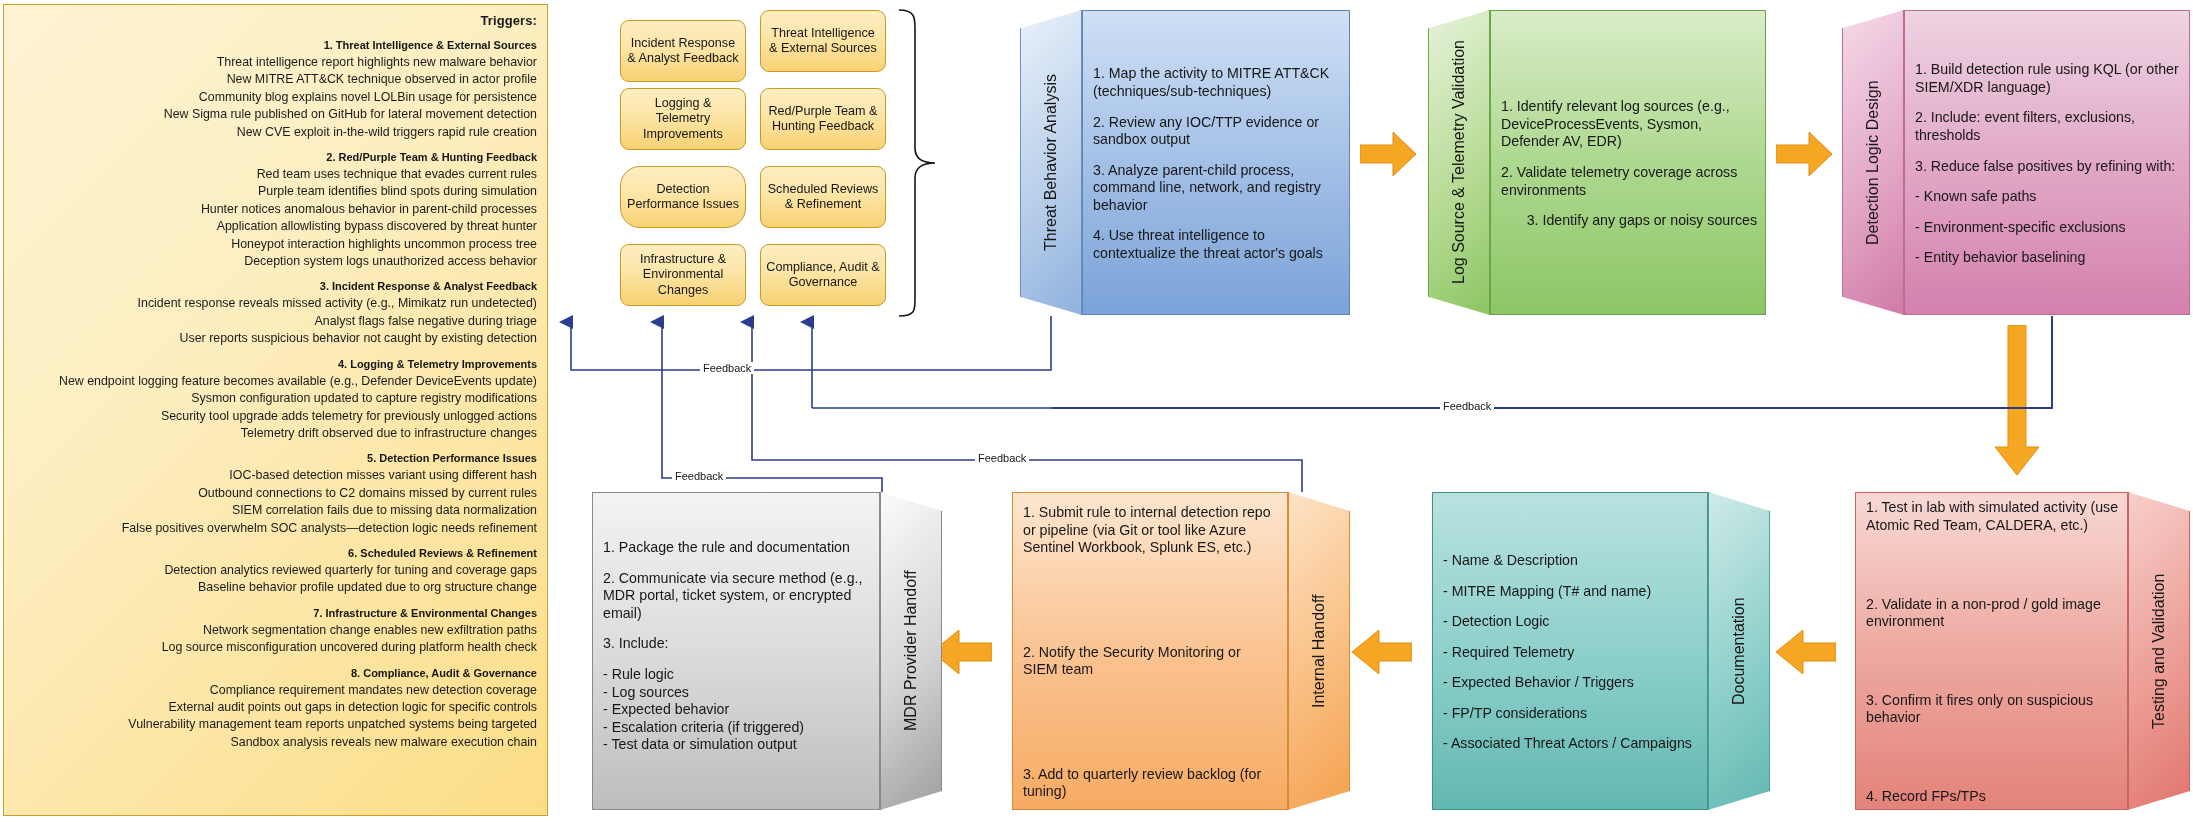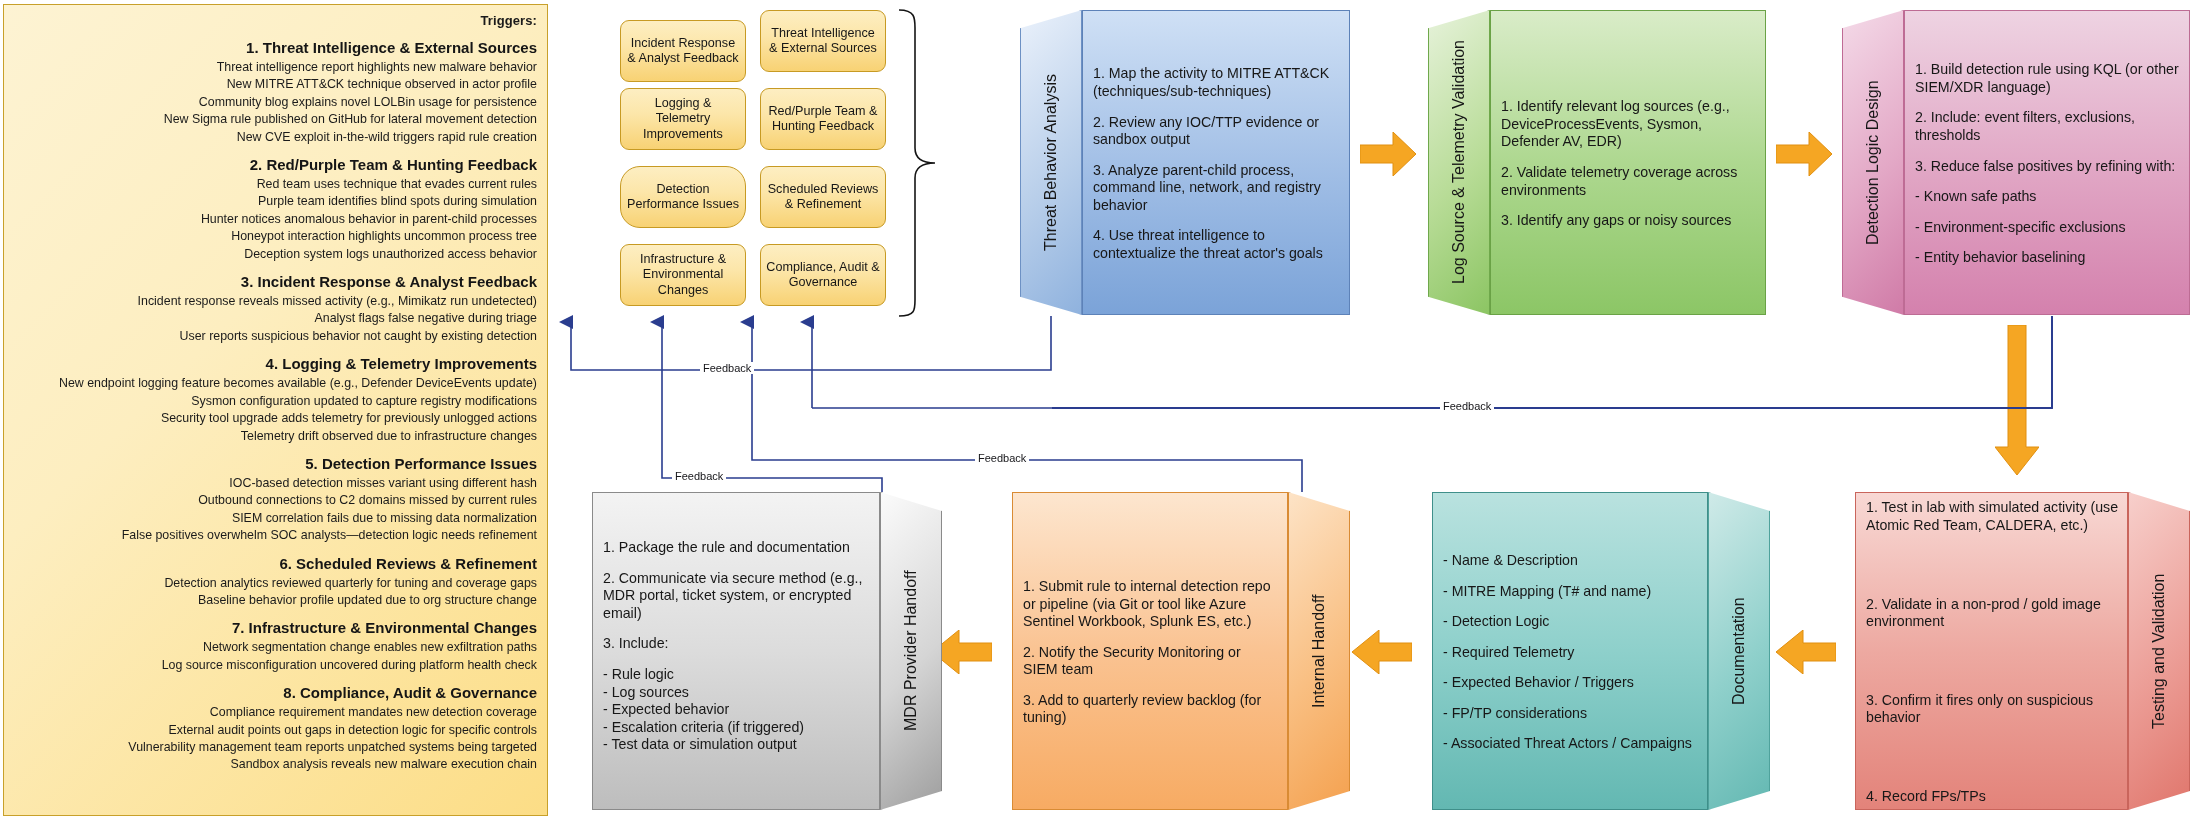--- a/index.html
+++ b/index.html
@@ -19,21 +19,21 @@
     border: 1px solid #c8a02a;
     padding: 8px 10px 6px 10px;
     text-align: right;
   }
   .triggers-title {
     font-size: 13px; font-weight: bold; color: #1a1a1a;
     margin-bottom: 11px; letter-spacing: .1px;
   }
   .trig-group { margin-bottom: 2px; }
   .trig-head {
-    font-size: 15px; font-weight: bold; color: #151515;
+    font-size: 11px; font-weight: bold; color: #151515;
     margin-top: 10px; margin-bottom: 3px;
   }
   .trig-item {
     font-size: 12.4px; color: #1b1b1b; line-height: 17.4px;
     white-space: nowrap;
   }
 
   
   .ybox {
     position: absolute;
@@ -78,30 +78,30 @@
 
   
   .proc.rev .proc-tab { left: auto; right: 0; }
   .proc.rev .proc-tab .shape { clip-path: polygon(0 0, 100% 6%, 100% 94%, 0 100%); }
   .proc.rev .proc-body { left: 0; right: 62px; }
 
   
   .blue  .shape { background: linear-gradient(135deg,#eaf1fb 0%,#b9cfea 55%,#8fb2de 100%); border:1px solid #6d91c4; }
   .blue  .proc-body { background: linear-gradient(180deg,#cfe0f5 0%,#9fbde5 55%,#7ba3d8 100%); border-color:#5d82b8; }
   .green .shape { background: linear-gradient(135deg,#e6f2da 0%,#b8dc97 55%,#8cc563 100%); border:1px solid #6fa84b; }
-  .green .proc-body { background: linear-gradient(180deg,#d9ecc8 0%,#aed890 50%,#8cc666 100%); border-color:#6aa246; }
+  .green .proc-body { background: linear-gradient(180deg,#d9ecc8 0%,#aed890 50%,#8cc666 100%); border-color:#6aa246;align-items:flex-end; }
   .pink  .shape { background: linear-gradient(135deg,#f4dae8 0%,#e3a8c6 55%,#d07ba7 100%); border:1px solid #bf6b95; }
   .pink  .proc-body { background: linear-gradient(180deg,#eed3e2 0%,#e1a7c5 52%,#d481ad 100%); border-color:#bd6c94; }
   .red   .shape { background: linear-gradient(135deg,#f7cfcb 0%,#ec9e97 55%,#e0766c 100%); border:1px solid #c9655c; }
   .red   .proc-body { background: linear-gradient(180deg,#f8d8d4 0%,#ee a79f 50%,#e3837a 100%); border-color:#c9655c;gap:48px; }
   .red   .proc-body { background: linear-gradient(180deg,#f8d8d4 0%,#eda9a1 50%,#e3837a 100%); }
   .teal  .shape { background: linear-gradient(135deg,#cfeae8 0%,#8fd0cb 55%,#63b8b2 100%); border:1px solid #4fa29c; }
   .teal  .proc-body { background: linear-gradient(180deg,#b9e2df 0%,#8ed0cb 50%,#63b8b2 100%); border-color:#3f8f8a; }
   .orange .shape { background: linear-gradient(135deg,#fde3c6 0%,#f9bf82 55%,#f4a14f 100%); border:1px solid #d98b34; }
-  .orange .proc-body { background: linear-gradient(180deg,#fde6cf 0%,#fac392 50%,#f7ab63 100%); border-color:#d98b34; }
+  .orange .proc-body { background: linear-gradient(180deg,#fde6cf 0%,#fac392 50%,#f7ab63 100%); border-color:#d98b34;justify-content:space-between; }
   .gray  .shape { background: linear-gradient(135deg,#fbfbfb 0%,#d5d5d5 55%,#9e9e9e 100%); border:1px solid #8a8a8a; }
   .gray  .proc-body { background: linear-gradient(180deg,#f3f3f3 0%,#dcdcdc 50%,#bdbdbd 100%); border-color:#8a8a8a; }
 
   
   .arrow { position: absolute; }
   .arrow svg { display:block; }
 
   
   .fb-label {
     position: absolute;
@@ -125,20 +125,21 @@
           <div class="trig-item">New MITRE ATT&amp;CK technique observed in actor profile</div>
           <div class="trig-item">Community blog explains novel LOLBin usage for persistence</div>
           <div class="trig-item">New Sigma rule published on GitHub for lateral movement detection</div>
           <div class="trig-item">New CVE exploit in-the-wild triggers rapid rule creation</div>
         </div>
         <div class="trig-group">
           <div class="trig-head">2. Red/Purple Team &amp; Hunting Feedback</div>
           <div class="trig-item">Red team uses technique that evades current rules</div>
           <div class="trig-item">Purple team identifies blind spots during simulation</div>
           <div class="trig-item">Hunter notices anomalous behavior in parent-child processes</div>
+          <div class="trig-item">Application allowlisting bypass discovered by threat hunter</div>
           <div class="trig-item">Honeypot interaction highlights uncommon process tree</div>
           <div class="trig-item">Deception system logs unauthorized access behavior</div>
         </div>
         <div class="trig-group">
           <div class="trig-head">3. Incident Response &amp; Analyst Feedback</div>
           <div class="trig-item">Incident response reveals missed activity (e.g., Mimikatz run undetected)</div>
           <div class="trig-item">Analyst flags false negative during triage</div>
           <div class="trig-item">User reports suspicious behavior not caught by existing detection</div>
         </div>
         <div class="trig-group">

